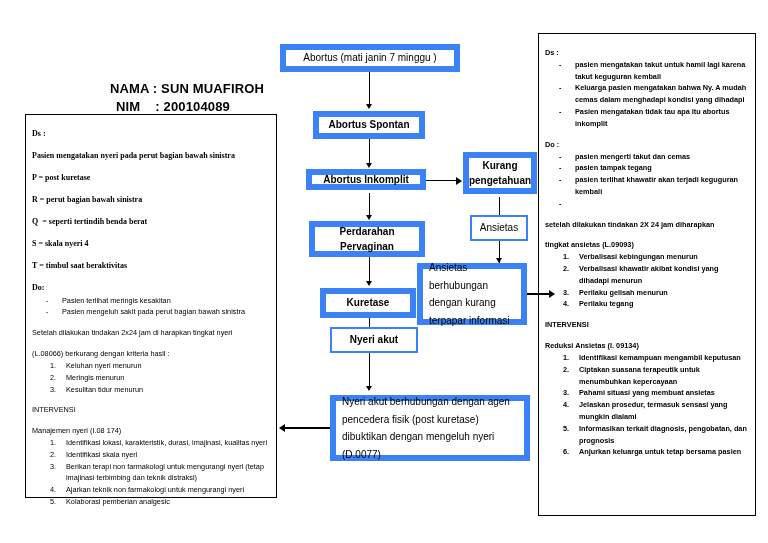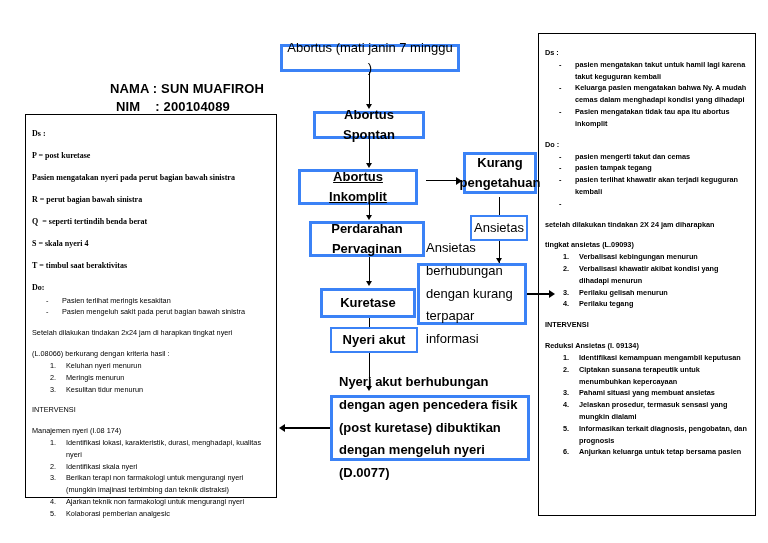--- a/index.html
+++ b/index.html
@@ -58,27 +58,27 @@
   .row .body { flex: 1 1 auto; }
 
   
   .ind-dash   { padding-left: 14px; }
   .ind-dash .mark { width: 16px; }
   .ind-num    { padding-left: 18px; }
   .ind-num .mark { width: 16px; }
 
   
   .node {
-    border: 3px solid #3b82f6;
+    border: 6px solid #3b82f6;
     background: #ffffff;
     display: flex;
     align-items: center;
     justify-content: center;
     text-align: center;
-    font-size: 13px;
+    font-size: 10px;
     line-height: 1.55;
     padding: 2px 4px;
   }
   .node.bold-border { border-width: 2px; }
   .node.bold-text { font-weight: bold; }
   .node.normal-text { font-weight: normal; }
 
   .node-left {
     justify-content: flex-start;
     text-align: left;
@@ -121,22 +121,22 @@
 <body>
 
 <div id="canvas">
 
   <div class="abs hdr-line" style="left:110px; top:81px;">NAMA : SUN MUAFIROH</div>
   <div class="abs hdr-line" style="left:116px; top:99px;">NIM    : 200104089</div>
 
   <div class="abs panel" id="left-panel" style="left:25px; top:114px; width:252px; height:384px;">
     <div class="p-serif p-line">Ds :</div>
     <div id="left-ds-lines">
+        <div class="p-line p-serif">Pasien mengatakan nyeri pada perut bagian bawah sinistra</div>
         <div class="p-line p-serif">P = post kuretase</div>
-        <div class="p-line p-serif">Pasien mengatakan nyeri pada perut bagian bawah sinistra</div>
         <div class="p-line p-serif">R = perut bagian bawah sinistra</div>
         <div class="p-line p-serif">Q  = seperti tertindih benda berat</div>
         <div class="p-line p-serif">S = skala nyeri 4</div>
         <div class="p-line p-serif">T = timbul saat beraktivitas</div>
       </div>
     <div class="p-serif p-line">Do:</div>
     <div id="left-do-items">
         <div class="row ind-dash">
           <span class="mark">-</span>
           <span class="body">Pasien terlihat meringis kesakitan</span>
@@ -162,29 +162,29 @@
         <div class="row ind-num">
           <span class="mark">3.</span>
           <span class="body">Kesulitan tidur menurun</span>
         </div>
       </div>
     <div class="p-line">INTERVENSI</div>
     <div class="p-line">Manajemen nyeri (I.08 174)</div>
     <div id="left-intervensi-items">
         <div class="row ind-num">
           <span class="mark">1.</span>
-          <span class="body">Identifikasi lokasi, karakteristik, durasi, menghadapi, kualitas nyeri</span>
+          <span class="body">Identifikasi lokasi, karakteristik, durasi, imajinasi, kualitas nyeri</span>
         </div>
         <div class="row ind-num">
           <span class="mark">2.</span>
           <span class="body">Identifikasi skala nyeri</span>
         </div>
         <div class="row ind-num">
           <span class="mark">3.</span>
-          <span class="body">Berikan terapi non farmakologi untuk mengurangi nyeri (mungkin imajinasi terbimbing dan teknik distraksi)</span>
+          <span class="body">Berikan terapi non farmakologi untuk mengurangi nyeri (tetap imajinasi terbimbing dan teknik distraksi)</span>
         </div>
         <div class="row ind-num">
           <span class="mark">4.</span>
           <span class="body">Ajarkan teknik non farmakologi untuk mengurangi nyeri</span>
         </div>
         <div class="row ind-num">
           <span class="mark">5.</span>
           <span class="body">Kolaborasi pemberian analgesic</span>
         </div>
       </div>
@@ -281,21 +281,21 @@
   </div>
   <div class="abs vline" style="left:369px; top:72px; height:34px;"></div>
   <div class="abs arrow-down" style="left:366px; top:104px;"></div>
 
   <div class="abs node bold-text" style="left:313px; top:111px; width:112px; height:28px;">
     <span>Abortus Spontan</span>
   </div>
   <div class="abs vline" style="left:369px; top:139px; height:26px;"></div>
   <div class="abs arrow-down" style="left:366px; top:163px;"></div>
 
-  <div class="abs node bold-text" style="left:298px; top:169px; width:120px; height:36px;text-decoration:underline;">
+  <div class="abs node bold-text" style="left:306px; top:169px; width:120px; height:21px;">
     <span>Abortus Inkomplit</span>
   </div>
 
   <div class="abs hline" style="left:426px; top:180px; width:32px;"></div>
   <div class="abs arrow-right" style="left:456px; top:177px;"></div>
 
   <div class="abs vline" style="left:369px; top:193px; height:24px;"></div>
   <div class="abs arrow-down" style="left:366px; top:215px;"></div>
 
   <div class="abs node bold-text" style="left:309px; top:221px; width:116px; height:36px;">
@@ -310,21 +310,21 @@
   </div>
   <div class="abs vline" style="left:369px; top:318px; height:24px;"></div>
   <div class="abs arrow-down" style="left:366px; top:340px;"></div>
 
   <div class="abs node bold-border bold-text" style="left:330px; top:327px; width:88px; height:26px;">
     <span>Nyeri akut</span>
   </div>
   <div class="abs vline" style="left:369px; top:353px; height:36px;"></div>
   <div class="abs arrow-down" style="left:366px; top:386px;"></div>
 
-  <div class="abs node node-left normal-text" style="left:330px; top:395px; width:200px; height:66px;font-weight:bold;">
+  <div class="abs node node-left normal-text" style="left:330px; top:395px; width:200px; height:66px;">
     <span>Nyeri akut berhubungan dengan agen pencedera fisik (post kuretase) dibuktikan dengan mengeluh nyeri (D.0077)</span>
   </div>
 
   <div class="abs hline thick" style="left:285px; top:427px; width:45px;"></div>
   <div class="abs arrow-left" style="left:279px; top:424px;"></div>
 
   <div class="abs node bold-text" style="left:463px; top:152px; width:74px; height:42px;">
     <span style="white-space:pre-line;">Kurang
 pengetahuan</span>
   </div>

